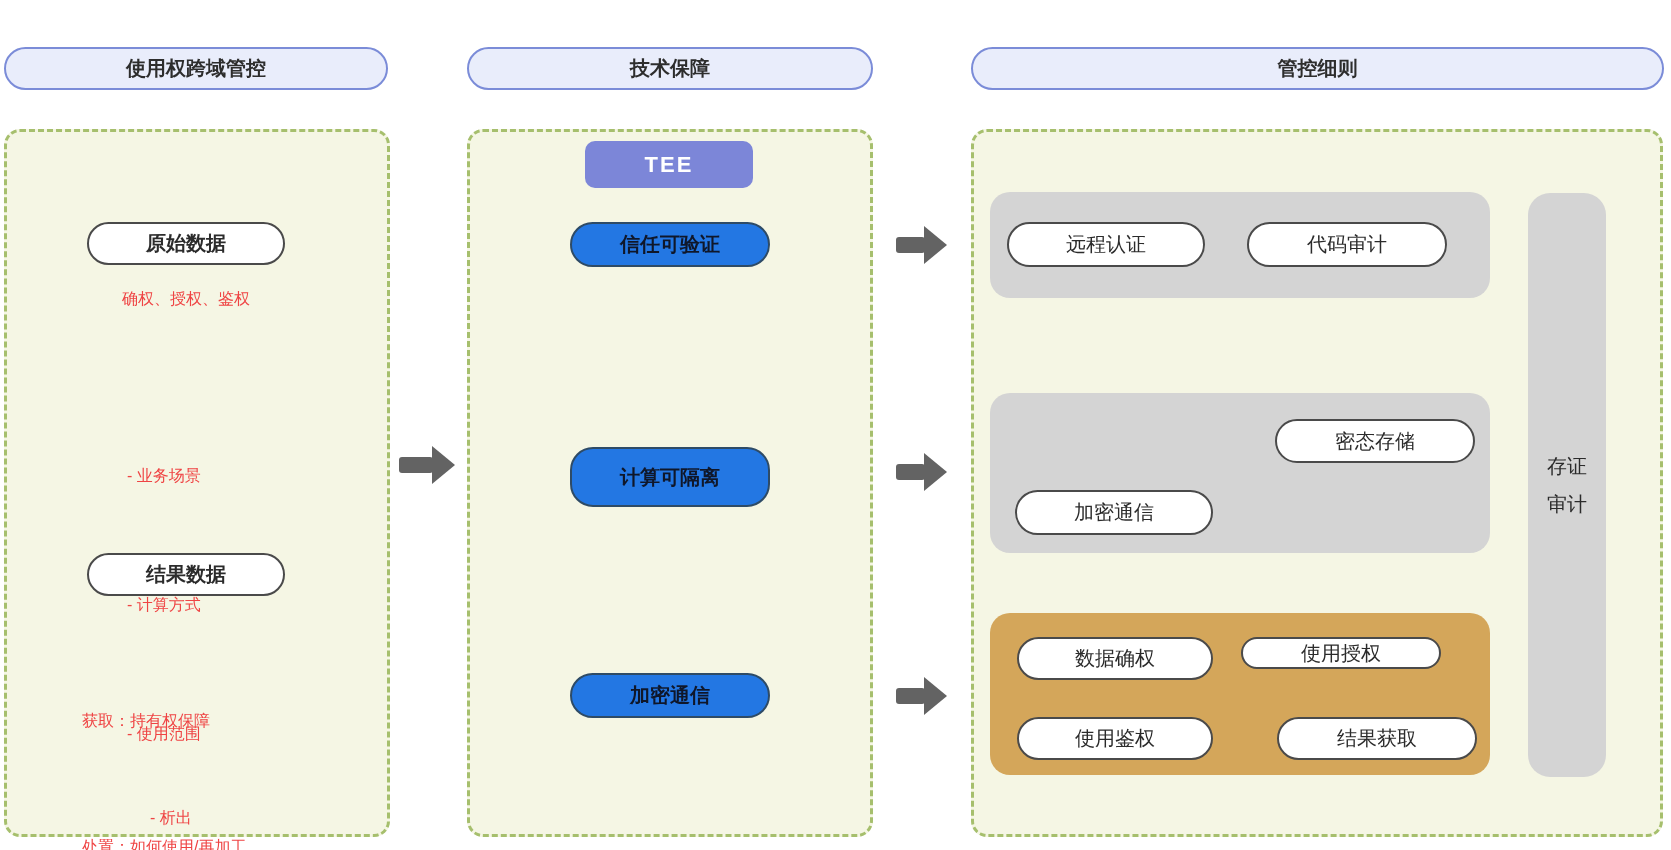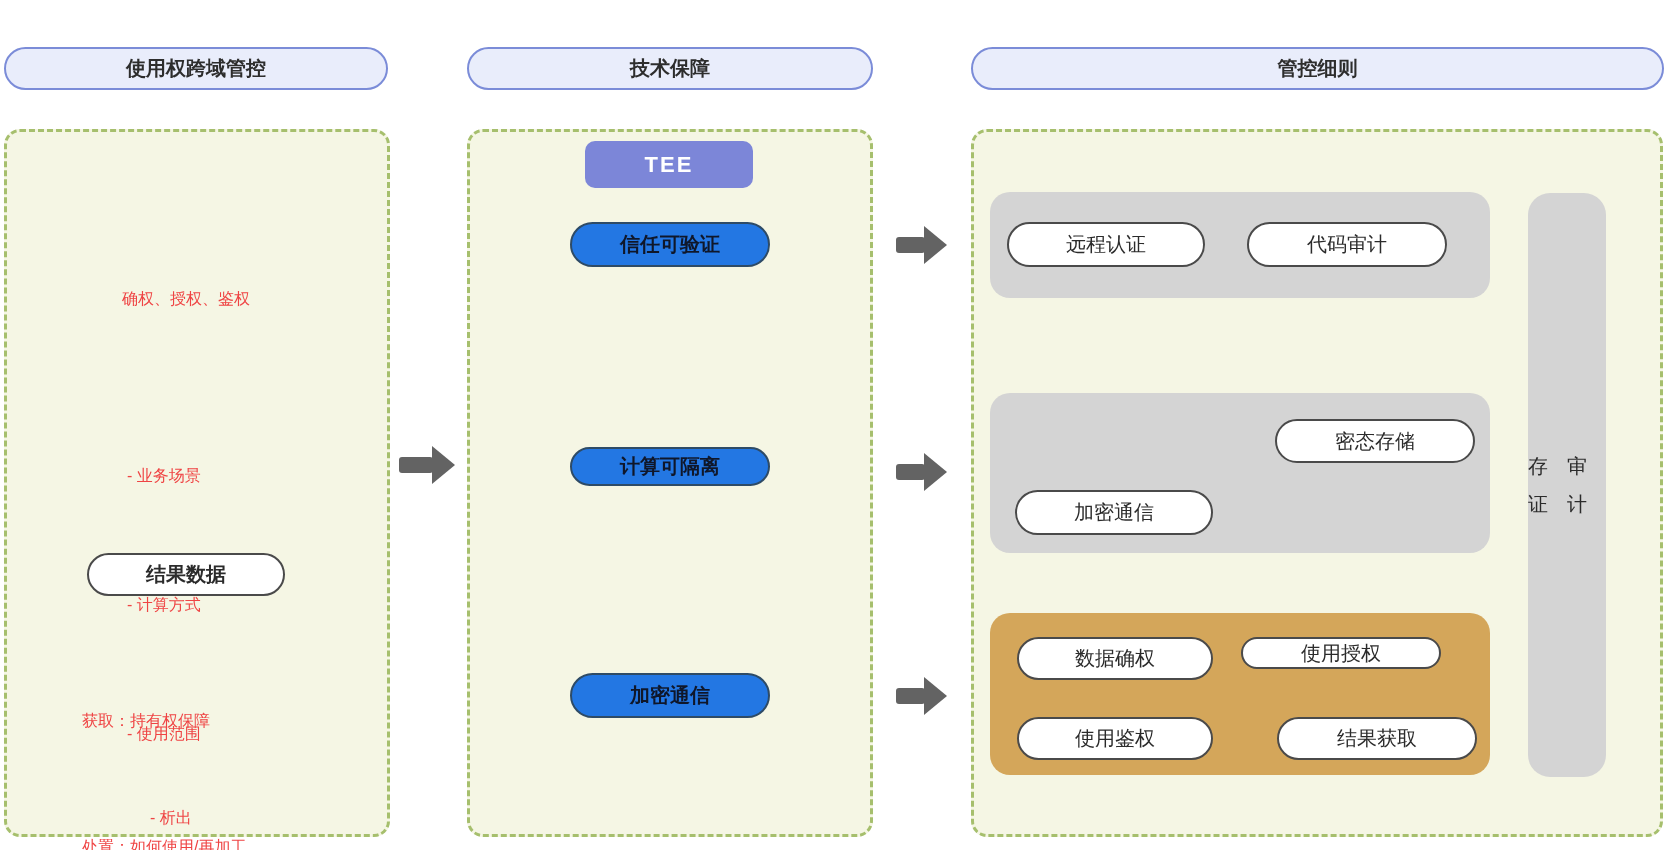--- a/index.html
+++ b/index.html
@@ -35,21 +35,21 @@
        display:flex;align-items:center;justify-content:center;
        font-size:22px;font-weight:bold;color:#ffffff;letter-spacing:2px;margin-top:12px;}
 
   
   .groupbox{position:absolute;border-radius:20px;background:#d4d4d4;}
   .groupbox.gold{background:#d4a65a;}
 
   
   .vbar{position:absolute;left:1528px;top:193px;width:78px;height:584px;
         background:#d4d4d4;border-radius:22px;
-        display:flex;flex-direction:row;align-items:center;justify-content:center;
+        display:flex;flex-direction:column;align-items:center;justify-content:center;
         font-size:20px;color:#2b2b2b;line-height:38px;}
 
   
   .txt{position:absolute;font-size:16px;color:#ef4444;white-space:pre;}
   .txt.center{text-align:center;}
 
   
   .arrow{position:absolute;height:38px;}
   .arrow .tail{position:absolute;left:0;top:50%;transform:translateY(-50%);
                height:16px;background:#636363;border-radius:3px;}
@@ -63,40 +63,41 @@
 <div class="canvas">
 
   <div class="hdr" style="left:4px;width:384px;">使用权跨域管控</div>
   <div class="hdr" style="left:467px;width:406px;">技术保障</div>
   <div class="hdr" style="left:971px;width:693px;">管控细则</div>
 
   <div class="panel" style="left:4px;width:386px;"></div>
   <div class="panel" style="left:467px;width:406px;"></div>
   <div class="panel" style="left:971px;width:692px;"></div>
 
+  <div class="wpill bold" style="left:87px;top:222px;width:198px;height:43px;">原始数据</div>
   <div class="txt center" style="left:4px;top:289px;width:364px;">确权、授权、鉴权</div>
   <div class="txt" style="left:127px;top:368px;line-height:43px;">
     <div>- 业务场景</div>
     <div>- 计算方式</div>
     <div>- 使用范围</div>
   </div>
   <div class="wpill bold" style="left:87px;top:553px;width:198px;height:43px;">结果数据</div>
   <div class="txt" style="left:82px;top:616px;line-height:42px;">
     <div>获取：持有权保障</div>
     <div>处置：如何使用/再加工</div>
   </div>
   <div class="txt" style="left:150px;top:715px;line-height:41px;">
     <div>- 析出</div>
     
     
   </div>
 
   <div class="tee">TEE</div>
   <div class="bluepill" style="left:570px;top:222px;width:200px;height:45px;">信任可验证</div>
-  <div class="bluepill" style="left:570px;top:447px;width:200px;height:39px;">计算可隔离</div>
+  <div class="bluepill" style="left:570px;top:447px;width:200px;height:60px;">计算可隔离</div>
   <div class="bluepill" style="left:570px;top:673px;width:200px;height:45px;">加密通信</div>
 
   <div class="groupbox" style="left:990px;top:192px;width:500px;height:106px;"></div>
   <div class="groupbox" style="left:990px;top:393px;width:500px;height:160px;"></div>
   <div class="groupbox gold" style="left:990px;top:613px;width:500px;height:162px;"></div>
 
   <div class="wpill" style="left:1007px;top:222px;width:198px;height:45px;">远程认证</div>
   <div class="wpill" style="left:1247px;top:222px;width:200px;height:45px;">代码审计</div>
 
   <div class="wpill" style="left:1015px;top:490px;width:198px;height:45px;">加密通信</div>

